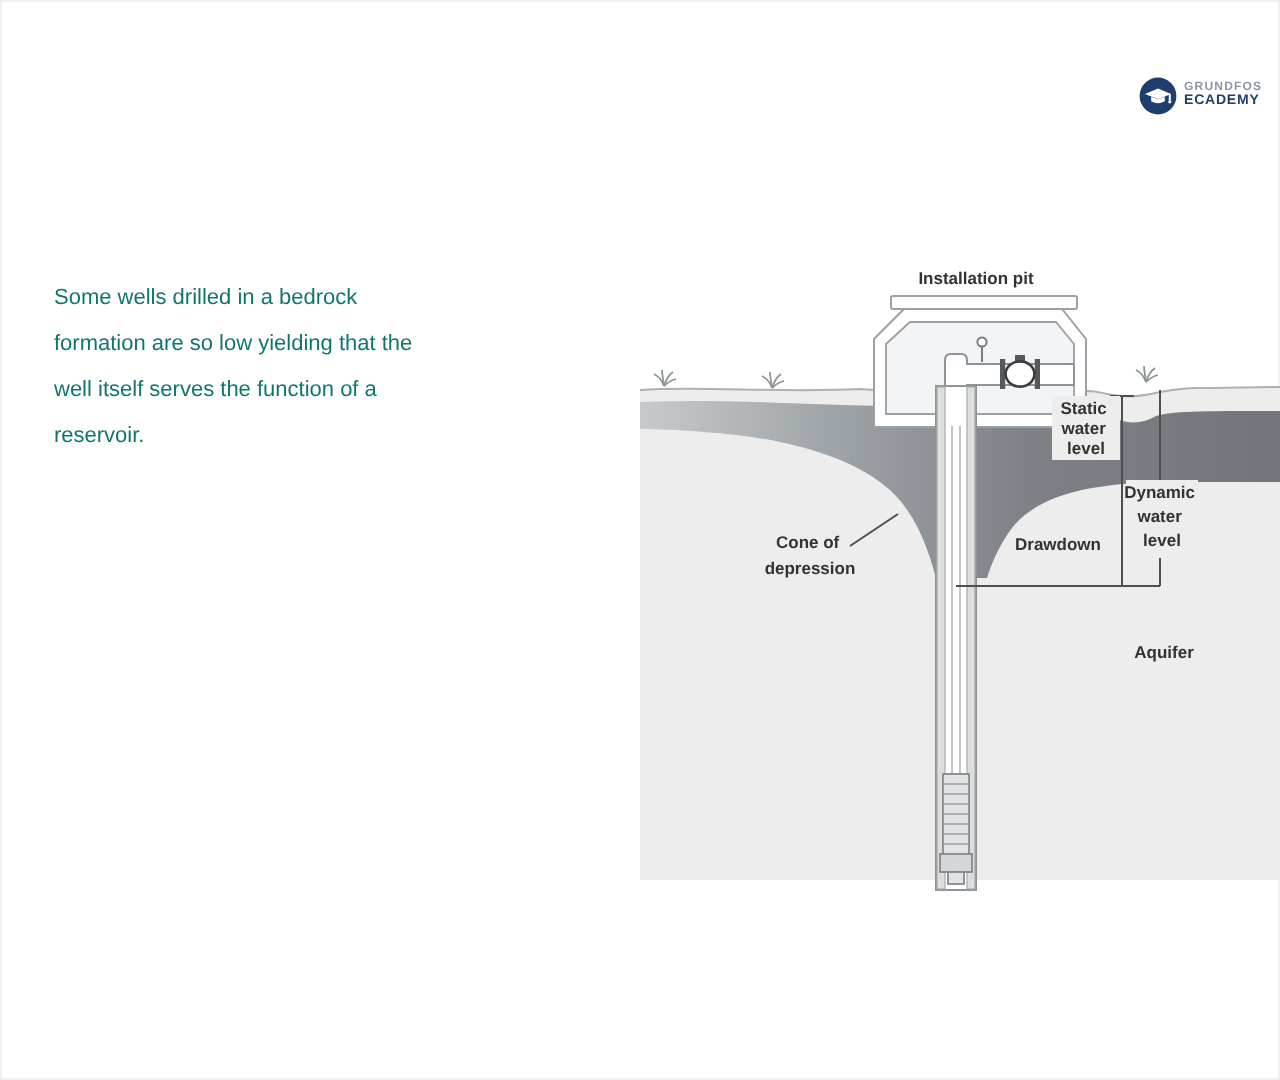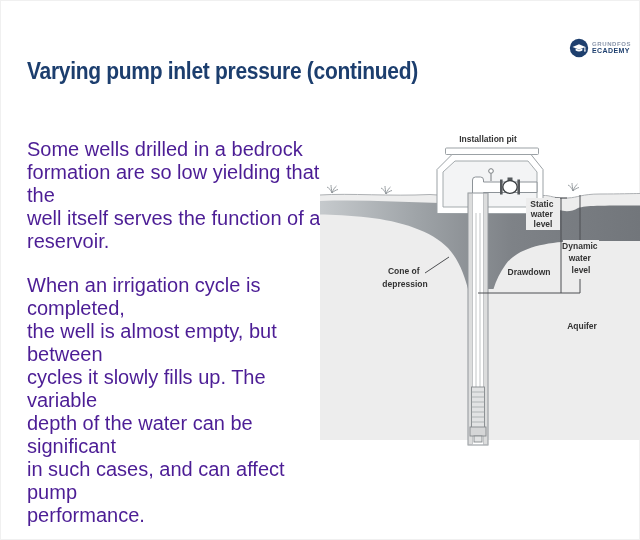--- a/index.html
+++ b/index.html
@@ -12,63 +12,54 @@
   .title{
     font-size:21px;font-weight:bold;color:#1c3e6e;letter-spacing:-0.3px;
     transform:scaleY(1.18);transform-origin:0 0;white-space:nowrap;
   }
   .logo{position:absolute;left:569px;top:38px;display:flex;align-items:center;gap:3px;}
   .logo-text{display:flex;flex-direction:column;line-height:1.05;}
   .logo-brand{font-size:6px;letter-spacing:0.6px;color:#8a96ab;font-weight:bold;}
   .logo-sub{font-size:7px;letter-spacing:0.4px;color:#1e3f6e;font-weight:bold;}
   .body-text{position:absolute;left:27px;top:138px;width:300px;}
   .body-text p{
-    margin:0 0 21px 0;font-size:20px;line-height:23px;color:#4c1d95;
+    margin:0 0 21px 0;font-size:11px;line-height:23px;color:#0f766e;
     white-space:pre-line;
   }
   .diagram{position:absolute;left:320px;top:115px;}
   .diagram text{
     font-family:"Liberation Sans",sans-serif;font-weight:bold;
     font-size:8.5px;fill:#333333;
   }
 </style>
 </head>
 <body>
 
 <div class="slide">
 
-  <div class="title-wrap">
-    <div class="title">Varying pump inlet pressure (continued)</div>
-  </div>
 
   <div class="logo">
     <svg width="20" height="20" viewBox="0 0 20 20">
       <circle cx="10" cy="10" r="9.2" fill="#1e3f6e"></circle>
       <path d="M3.5,9 L10,6.2 L16.5,9 L10,11.6 Z" fill="#ffffff"></path>
       <path d="M6.6,10.4 L6.6,12.6 Q10,14.6 13.4,12.6 L13.4,10.4 L10,11.8 Z" fill="#ffffff"></path>
       <rect x="15.4" y="9" width="1" height="3.4" fill="#ffffff"></rect>
       <circle cx="15.9" cy="12.9" r="0.8" fill="#ffffff"></circle>
     </svg>
     <div class="logo-text">
       <span class="logo-brand">GRUNDFOS</span>
       <span class="logo-sub">ECADEMY</span>
     </div>
   </div>
 
   <div class="body-text">
     <p>Some wells drilled in a bedrock
 formation are so low yielding that the
 well itself serves the function of a
 reservoir.</p>
-    <p>When an irrigation cycle is completed,
-the well is almost empty, but between
-cycles it slowly fills up. The variable
-depth of the water can be significant
-in such cases, and can affect pump
-performance.</p>
   </div>
 
   <svg class="diagram" width="320" height="332" viewBox="0 0 320 332">
     <defs>
       <linearGradient id="band" x1="0" y1="0" x2="1" y2="0">
         <stop offset="0" stop-color="#c6cacd"></stop>
         <stop offset="0.3" stop-color="#9fa4a8"></stop>
         <stop offset="0.6" stop-color="#7e8287"></stop>
         <stop offset="1" stop-color="#72767b"></stop>
       </linearGradient>

